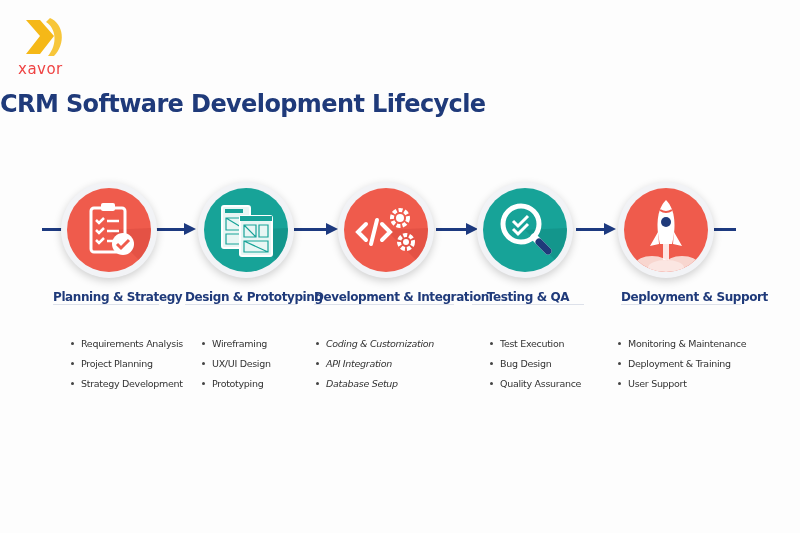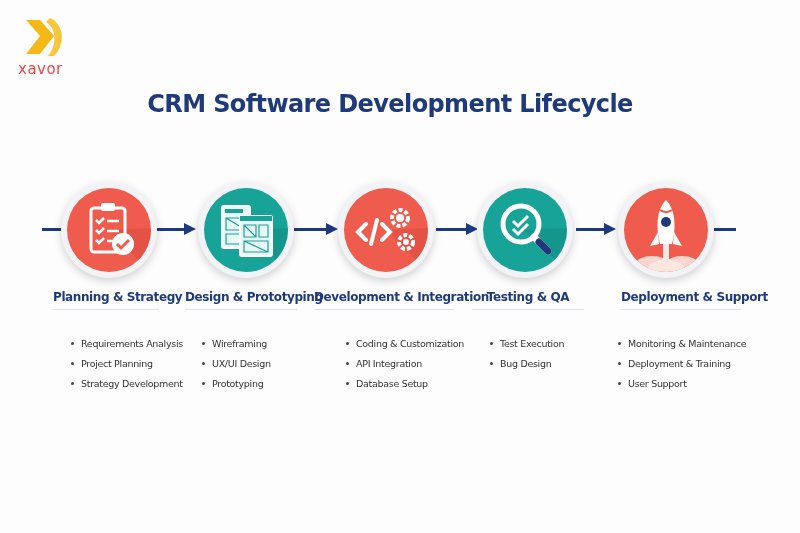--- a/index.html
+++ b/index.html
@@ -9,21 +9,21 @@
     font-family: "Liberation Sans", sans-serif;
     position: relative;
   }
   .logo { position: absolute; left: 18px; top: 16px; width: 60px; }
   .logo svg { display: block; margin-left: 6px; }
   .logo-text {
     font-family: "DejaVu Sans", sans-serif; font-size: 15px; color: #ef4444;
     margin-top: 2px; letter-spacing: 0.5px;
   }
   .title {
-    position: absolute; left: 0; width: 780px; top: 90px; text-align: center;
+    position: absolute; left: 0; width: 780px; top: 90px; 
     font-family: "DejaVu Sans", sans-serif; font-weight: bold;
     font-size: 24px; color: #1f3a7a; letter-spacing: -0.6px;
   }
   .flow-line {
     position: absolute; top: 228px; height: 3px; background: #1d3a80;
   }
   .arrow-head {
     position: absolute; top: 223px; width: 0; height: 0;
     border-top: 6px solid transparent; border-bottom: 6px solid transparent;
     border-left: 12px solid #1d3a80;
@@ -36,21 +36,21 @@
   .circle-inner {
     position: absolute; left: 6px; top: 6px; width: 84px; height: 84px;
     border-radius: 50%; overflow: hidden;
   }
   .circle-inner svg { position: absolute; left: 0; top: 0; }
   .red { background: #ef5b4c; }
   .teal { background: #17a398; }
   .step-title {
     position: absolute; top: 290px; font-family: "DejaVu Sans", sans-serif;
     font-weight: bold; font-size: 12px; color: #1f3a7a; letter-spacing: -0.4px;
-    white-space: nowrap; padding-bottom: 5px; border-bottom: 1px solid #dde1ea;
+    white-space: nowrap; border-bottom: 1px solid #dde1ea;
     text-align: center;
   }
   .bullets {
     position: absolute; top: 320px; list-style: none; margin: 16px; padding: 0;
     font-family: "DejaVu Sans", sans-serif; font-size: 9.5px; color: #333;
     letter-spacing: -0.3px;
   }
   .bullets li { height: 20px; line-height: 16px; white-space: nowrap; }
   .bullets li::before {
     content: ""; display: inline-block; width: 3px; height: 3px; border-radius: 50%;
@@ -158,26 +158,27 @@
 <ul class="bullets" style="left:55px;">
   <li>Requirements Analysis</li>
   <li>Project Planning</li>
   <li>Strategy Development</li>
 </ul>
 <ul class="bullets" style="left:186px;">
   <li>Wireframing</li>
   <li>UX/UI Design</li>
   <li>Prototyping</li>
 </ul>
-<ul class="bullets" style="left:330px;">
+<ul class="bullets" style="left:300px;font-style:italic;">
   <li>Coding &amp; Customization</li>
   <li>API Integration</li>
   <li>Database Setup</li>
 </ul>
 <ul class="bullets" style="left:474px;">
   <li>Test Execution</li>
   <li>Bug Design</li>
+  <li>Quality Assurance</li>
 </ul>
 <ul class="bullets" style="left:602px;">
   <li>Monitoring &amp; Maintenance</li>
   <li>Deployment &amp; Training</li>
   <li>User Support</li>
 </ul>
 
 </body></html>

